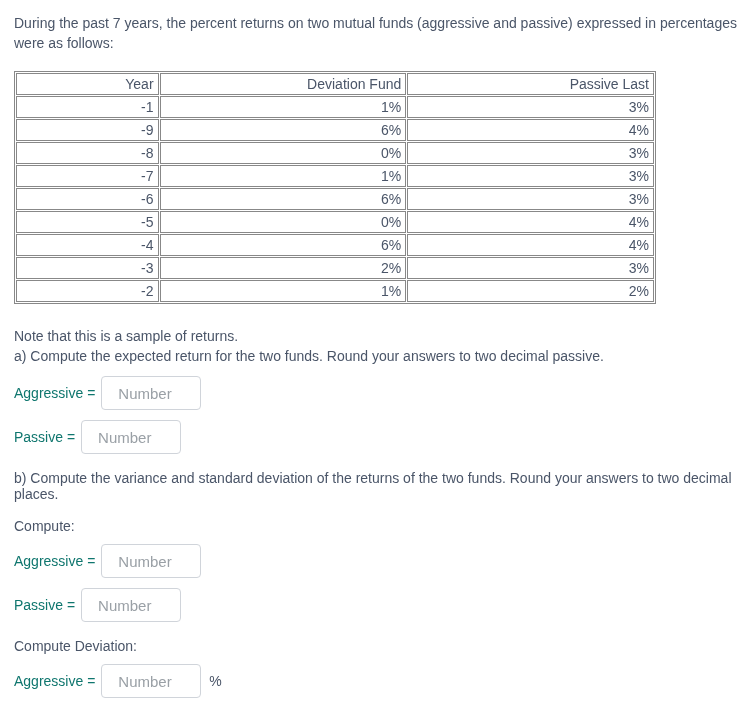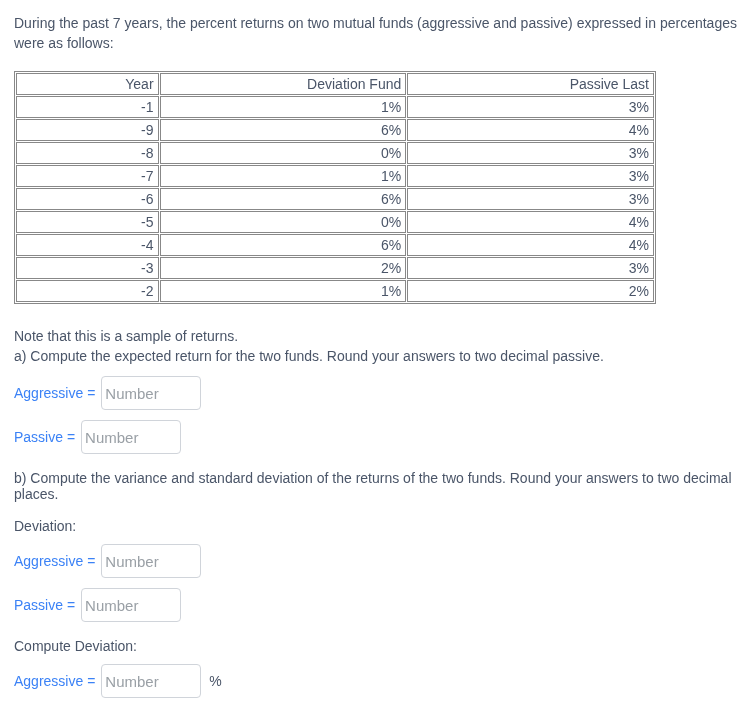--- a/index.html
+++ b/index.html
@@ -40,26 +40,26 @@
     .col-pas { width: 225px; }
     .note { margin-bottom: 4px; }
     .question { margin-bottom: 12px; }
     .field-row {
       display: flex;
       align-items: center;
       gap: 6px;
       margin-bottom: 10px;
     }
     .label {
-      color: #3b82f6;
+      color: #0f766e;
     }
     input[type="text"] {
       border: 1px solid #d0d4da;
       border-radius: 4px;
-      padding: 6px 3px;
+      padding: 6px 16px;
       font-size: 15px;
       color: #9aa0a6;
       width: 100px;
       height: 34px;
     }
     input[type="text"]::placeholder {
       color: #9aa0a6;
     }
     .section-label {
       margin-top: 16px;
@@ -139,21 +139,21 @@
   <span class="label">Aggressive =</span>
   <input type="text" placeholder="Number" style="">
 </div>
 <div class="field-row">
   <span class="label">Passive =</span>
   <input type="text" placeholder="Number" style="">
 </div>
 
 <div class="question" style="margin-top:16px;">b) Compute the variance and standard deviation of the returns of the two funds.  Round your answers to two decimal places.</div>
 
-<div class="section-label">Deviation:</div>
+<div class="section-label">Compute:</div>
 
 <div class="field-row">
   <span class="label">Aggressive =</span>
   <input type="text" placeholder="Number" style="">
 </div>
 <div class="field-row">
   <span class="label">Passive =</span>
   <input type="text" placeholder="Number" style="">
 </div>
 

